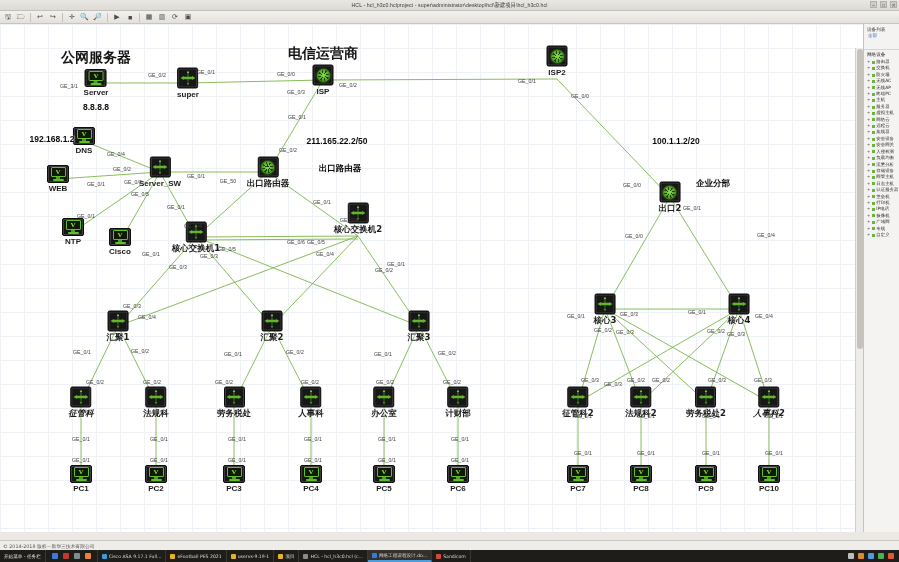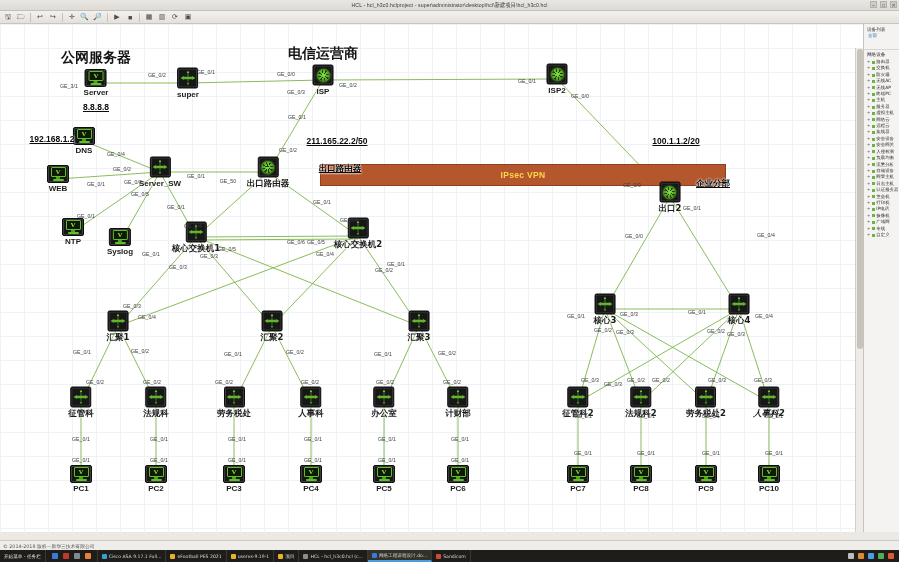--- a/index.html
+++ b/index.html
@@ -140,21 +140,20 @@
   .plbl {
     position:absolute; font-size:5.2px; color:#3b3b3b;
     font-family:"Liberation Sans", sans-serif; white-space:nowrap;
     transform:translate(-50%,-50%); letter-spacing:.1px;
   }
   .iplbl {
     position:absolute; font-size:8.5px; font-weight:bold; color:#0a0a0a;
     white-space:nowrap; transform:translate(-50%,-50%);
     font-family:"Liberation Sans", sans-serif;
     text-shadow:0 0 2px #fff,0 0 2px #fff;
-    text-decoration:underline;
   }
 
   
   .ipsec {
     position:absolute; background:#b4572c; border:1px solid #8d4021;
     display:flex; align-items:center; justify-content:center;
     color:#ffd54a; font-weight:bold; font-size:8.5px; letter-spacing:.3px;
   }
 
   
@@ -306,23 +305,20 @@
         <line x1="156" y1="378" x2="156" y2="455" stroke="#7ab648" stroke-width="0.9"></line>
         <line x1="234" y1="378" x2="234" y2="455" stroke="#7ab648" stroke-width="0.9"></line>
         <line x1="311" y1="378" x2="311" y2="455" stroke="#7ab648" stroke-width="0.9"></line>
         <line x1="384" y1="378" x2="384" y2="455" stroke="#7ab648" stroke-width="0.9"></line>
         <line x1="458" y1="378" x2="458" y2="455" stroke="#7ab648" stroke-width="0.9"></line>
         <line x1="578" y1="378" x2="578" y2="455" stroke="#7ab648" stroke-width="0.9"></line>
         <line x1="641" y1="378" x2="641" y2="455" stroke="#7ab648" stroke-width="0.9"></line>
         <line x1="706" y1="378" x2="706" y2="455" stroke="#7ab648" stroke-width="0.9"></line>
         <line x1="769" y1="378" x2="769" y2="455" stroke="#7ab648" stroke-width="0.9"></line>
       </svg>
-    <div class="ipsec" id="ipsecbar" style="left:320px; top:140px; width:406px; height:22px;">
-      <span>IPsec VPN</span>
-    </div>
     <div id="nodes">
         <div class="node pc" style="left: 96px; top: 59px;">
           <div class="top">公网服务器</div>
           <div class="ico">
             <div class="g-mon">
               <div class="scr">V</div>
               <div class="neck"></div>
               <div class="base"></div>
             </div>
           </div>
@@ -334,21 +330,21 @@
           </div>
           <div class="lbl">super</div>
         </div>
         <div class="node" style="left: 323px; top: 56px;">
           <div class="top">电信运营商</div>
           <div class="ico">
             <div class="g-router"></div>
           </div>
           <div class="lbl">ISP</div>
         </div>
-        <div class="node" style="left: 557px; top: 55px;">
+        <div class="node" style="left: 557px; top: 37px;">
           <div class="ico">
             <div class="g-router"></div>
           </div>
           <div class="lbl">ISP2</div>
         </div>
         <div class="node pc" style="left: 84px; top: 117px;">
           <div class="ico">
             <div class="g-mon">
               <div class="scr">V</div>
               <div class="neck"></div>
@@ -378,21 +374,21 @@
           <div class="lbl">NTP</div>
         </div>
         <div class="node pc" style="left: 120px; top: 218px;">
           <div class="ico">
             <div class="g-mon">
               <div class="scr">V</div>
               <div class="neck"></div>
               <div class="base"></div>
             </div>
           </div>
-          <div class="lbl">Syslog</div>
+          <div class="lbl">Cisco</div>
         </div>
         <div class="node" style="left: 160px; top: 148px;">
           <div class="ico">
             <div class="g-switch"></div>
           </div>
           <div class="lbl">Server_SW</div>
         </div>
         <div class="node" style="left: 268px; top: 148px;">
           <div class="ico">
             <div class="g-router"></div>
@@ -404,21 +400,21 @@
             <div class="g-router"></div>
           </div>
           <div class="lbl cn">出口2</div>
         </div>
         <div class="node" style="left: 196px; top: 213px;">
           <div class="ico">
             <div class="g-switch"></div>
           </div>
           <div class="lbl cn">核心交换机1</div>
         </div>
-        <div class="node" style="left: 358px; top: 209px;">
+        <div class="node" style="left: 358px; top: 194px;">
           <div class="ico">
             <div class="g-switch"></div>
           </div>
           <div class="lbl cn">核心交换机2</div>
         </div>
         <div class="node" style="left: 605px; top: 285px;">
           <div class="ico">
             <div class="g-switch"></div>
           </div>
           <div class="lbl cn">核心3</div>
@@ -440,21 +436,21 @@
             <div class="g-switch"></div>
           </div>
           <div class="lbl cn">汇聚2</div>
         </div>
         <div class="node" style="left: 419px; top: 302px;">
           <div class="ico">
             <div class="g-switch"></div>
           </div>
           <div class="lbl cn">汇聚3</div>
         </div>
-        <div class="node" style="left: 81px; top: 378px;">
+        <div class="node" style="left: 81px; top: 378px; font-style: italic;">
           <div class="ico">
             <div class="g-switch"></div>
           </div>
           <div class="lbl cn">征管科</div>
         </div>
         <div class="node" style="left: 156px; top: 378px;">
           <div class="ico">
             <div class="g-switch"></div>
           </div>
           <div class="lbl cn">法规科</div>

